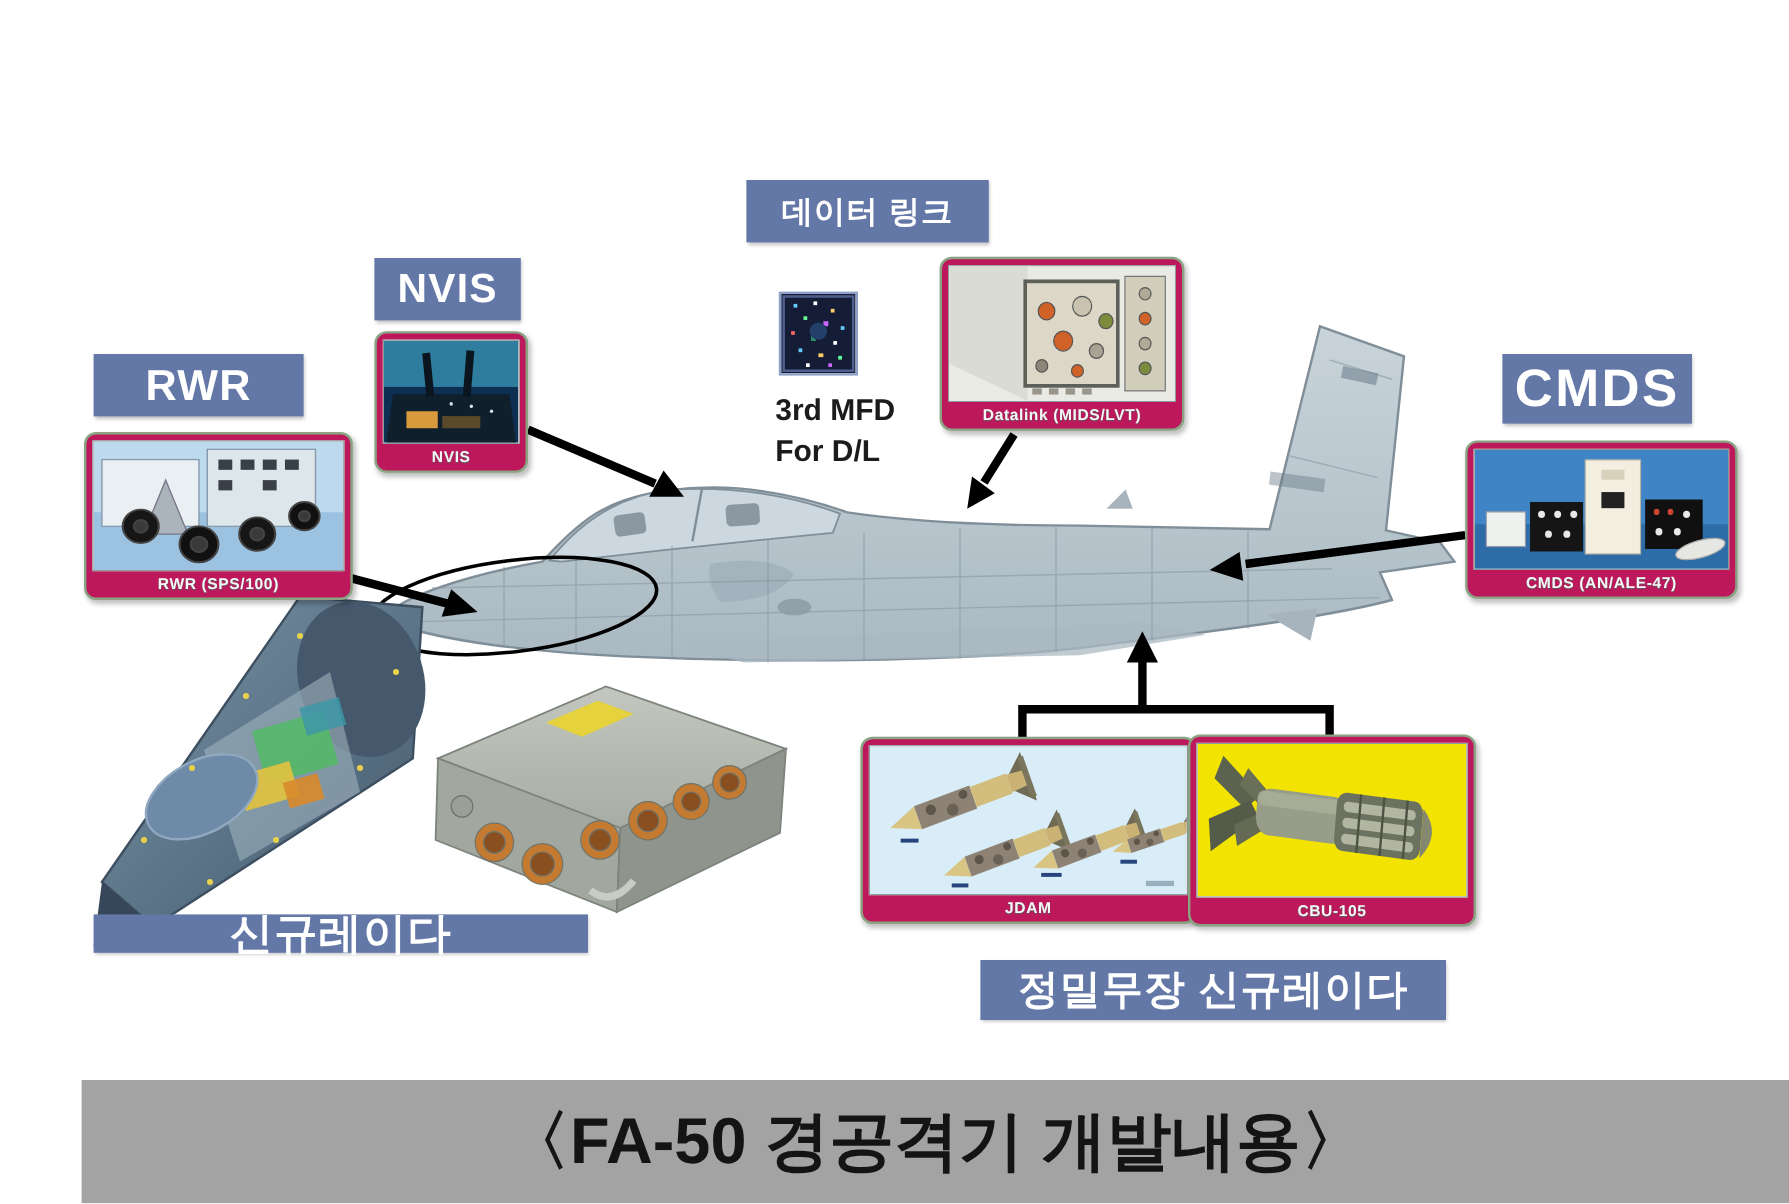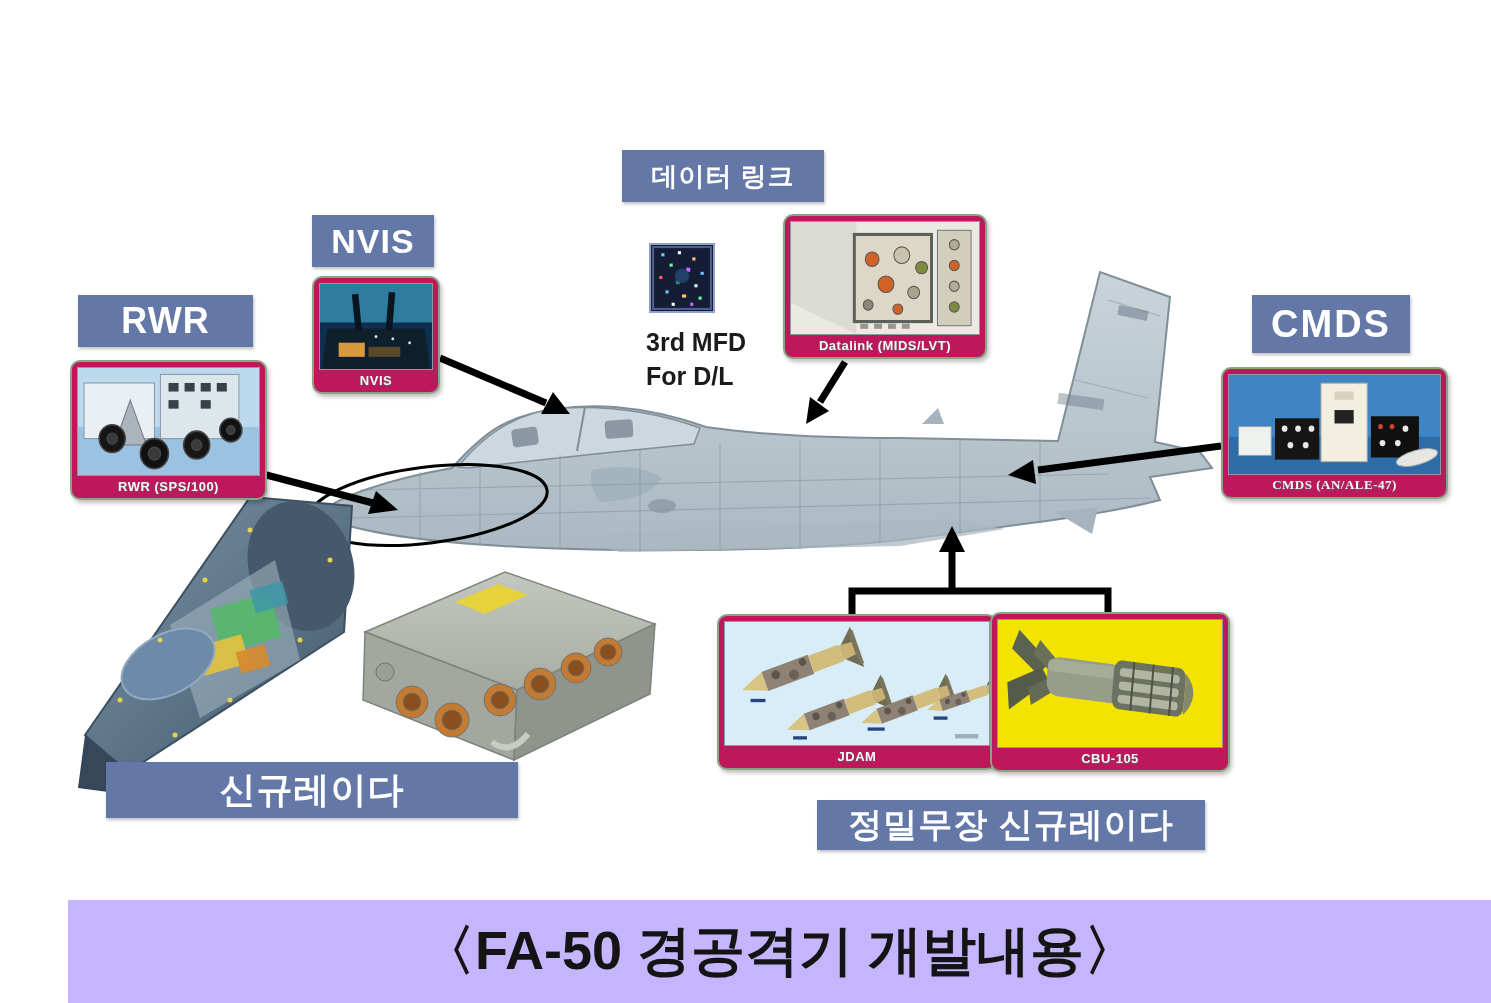--- a/index.html
+++ b/index.html
@@ -30,21 +30,21 @@
     position:absolute; left:649px; top:243px; width:62px; height:66px;
     border:2px solid #8fa0c8; z-index:3;
   }
   .mfd svg { display:block; width:100%; height:100%; }
   .note {
     position:absolute; left:646px; top:326px; width:150px; z-index:3;
     color:#1b1b1b; font-weight:bold; font-size:25px; line-height:1.35;
   }
   .pink-band {
     position:absolute; left:68px; top:900px; width:1423px; height:103px;
-    background:#c4b5fd; display:flex; align-items:center; justify-content:center;
+    background:#a3a3a3; display:flex; align-items:center; justify-content:center;
     z-index:2;
   }
   .main-title { font-size:54px; font-weight:bold; color:#141414; letter-spacing:0px; }
 </style>
 </head>
 <body>
 
 <div class="stage">
 
   <svg class="layer" width="1491" height="1003" viewBox="0 0 1491 1003">
@@ -186,21 +186,21 @@
         <line x1="952" y1="591" x2="952" y2="550"></line>
         <polygon points="952,526 965,552 939,552" stroke="none"></polygon>
         <polyline points="852,618 852,591 1108,591 1108,618" fill="none"></polyline>
       </g>
     </g>
   </svg>
 
   <div class="banner" style="left:78px; top:295px; width:175px; height:52px; font-size:36px;">
     <span>RWR</span>
   </div>
-  <div class="card" style="left:70px; top:360px; width:197px; height:140px;">
+  <div class="card" style="left:70px; top:360px; width:224px; height:140px;">
     <div class="photo">
       <svg viewBox="0 0 180 100" preserveAspectRatio="none">
         <rect width="180" height="100" fill="#bcd9ee"></rect>
         <rect y="55" width="180" height="45" fill="#9cc2e2"></rect>
         <rect x="6" y="14" width="70" height="52" fill="#e9eff2" stroke="#8899aa"></rect>
         <rect x="82" y="6" width="78" height="60" fill="#dde6ea" stroke="#8899aa"></rect>
         <g fill="#394048">
           <rect x="90" y="14" width="10" height="8"></rect>
             <rect x="106" y="14" width="10" height="8"></rect>
           <rect x="122" y="14" width="10" height="8"></rect>
@@ -303,24 +303,24 @@
           <rect x="70" y="98" width="8" height="5"></rect>
             <rect x="84" y="98" width="8" height="5"></rect>
           <rect x="98" y="98" width="8" height="5"></rect>
             <rect x="112" y="98" width="8" height="5"></rect>
         </g>
       </svg>
     </div>
     <div class="caption">Datalink (MIDS/LVT)</div>
   </div>
 
-  <div class="banner" style="left:1252px; top:295px; width:158px; height:58px; font-size:38px; letter-spacing:2px;">
+  <div class="banner" style="left:1252px; top:295px; width:158px; height:58px; font-size:44px; letter-spacing:2px;">
     <span>CMDS</span>
   </div>
-  <div class="card" style="left:1221px; top:367px; width:227px; height:132px;font-family:Liberation Serif, serif;">
+  <div class="card" style="left:1221px; top:367px; width:227px; height:132px;">
     <div class="photo">
       <svg viewBox="0 0 220 96" preserveAspectRatio="none">
         <rect width="220" height="96" fill="#3f85c6"></rect>
         <rect y="60" width="220" height="36" fill="#2e6ca8"></rect>
         <rect x="10" y="50" width="34" height="28" fill="#eef2ee" stroke="#99a"></rect>
         <rect x="48" y="42" width="46" height="40" fill="#151515"></rect>
         <g fill="#e8e8e8">
             <circle cx="58" cy="52" r="3"></circle>
             <circle cx="72" cy="52" r="3"></circle>
             <circle cx="86" cy="52" r="3"></circle>
@@ -339,21 +339,21 @@
             <circle cx="184" cy="52" r="3"></circle>
             <circle cx="160" cy="66" r="3"></circle>
             <circle cx="176" cy="66" r="3"></circle>
           </g>
         <ellipse cx="196" cy="80" rx="22" ry="7" fill="#e6e6e2" transform="rotate(-14 196 80)" stroke="#aaa"></ellipse>
       </svg>
     </div>
     <div class="caption">CMDS (AN/ALE-47)</div>
   </div>
 
-  <div class="banner" style="left:78px; top:762px; width:412px; height:56px; font-size:36px;margin-left:28px;">
+  <div class="banner" style="left:78px; top:762px; width:412px; height:32px; font-size:36px;">
     <span>신규레이다</span>
   </div>
 
   <div class="card" style="left:717px; top:614px; width:280px; height:156px;">
     <div class="photo">
       <svg viewBox="0 0 248 112" preserveAspectRatio="none">
         <rect width="248" height="112" fill="#d8edf7"></rect>
         <use href="#bombdef" transform="translate(16,62) rotate(-20) scale(1.15)"></use>
         <use href="#bombdef" transform="translate(58,98) rotate(-20) scale(1.0)"></use>
         <use href="#bombdef" transform="translate(128,92) rotate(-20) scale(0.9)"></use>

